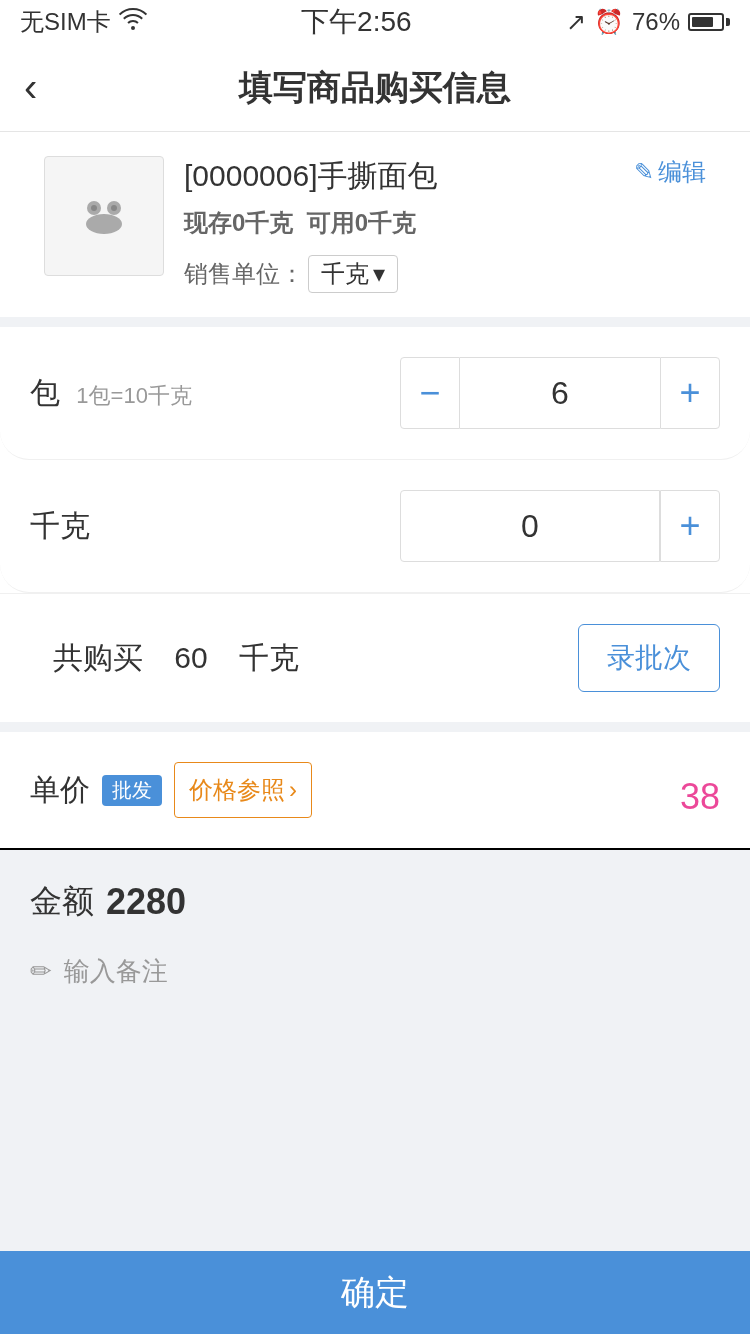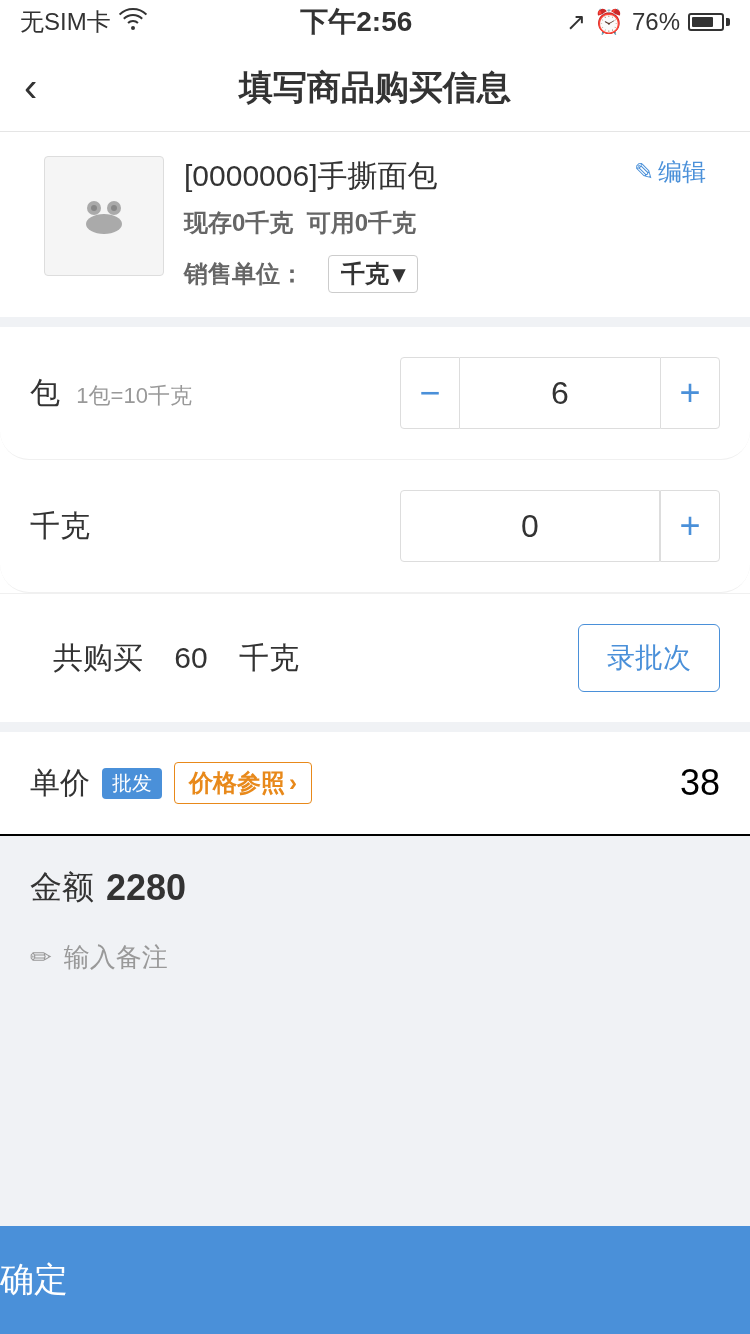--- a/index.html
+++ b/index.html
@@ -19,21 +19,21 @@
       height: 44px;
       background: #fff;
       display: flex;
       align-items: center;
       justify-content: space-between;
       padding: 16px 20px;
       font-size: 24px;
       color: #333;
     }
     .status-left { display: flex; align-items: center; gap: 8px; }
-    .status-center { font-size: 28px; font-weight: 700; }
+    .status-center { font-size: 28px; font-weight: 400; }
     .status-right { display: flex; align-items: center; gap: 8px; font-size: 24px; }
 
     
     .nav-bar {
       width: 750px;
       height: 88px;
       background: #fff;
       display: flex;
       align-items: center;
       justify-content: center;
@@ -86,22 +86,21 @@
       font-size: 24px;
       color: #666;
       margin-bottom: 16px;
       font-weight: bold;
     }
     .product-unit {
       font-size: 24px;
       color: #666;
       display: flex;
       align-items: center;
-      gap: 24px;
-      font-weight: bold;
+      gap: 4px;
     }
     .unit-select {
       border: 1px solid #ccc;
       border-radius: 4px;
       padding: 2px 12px;
       font-size: 24px;
       color: #333;
       background: #fff;
       display: inline-flex;
       align-items: center;
@@ -233,32 +232,31 @@
       background: #4a90d9;
       color: #fff;
       font-size: 20px;
       padding: 2px 10px;
       border-radius: 4px;
     }
     .price-ref-btn {
       border: 1px solid #e8891a;
       color: #e8891a;
       background: #fff;
-      padding: 4px 14px;
+      padding: 11px 14px;
       border-radius: 4px;
       font-size: 24px;
       display: flex;
       align-items: center;
       gap: 4px;
       cursor: pointer;
-      font-weight: bold;
     }
     .price-value {
       font-size: 36px;
-      color: #000000;
+      color: #ec4899;
       font-weight: 500;
     }
 
     
     .amount-section {
       background: #f0f2f5;
       padding: 30px 30px 10px;
     }
     .amount-row {
       display: flex;
@@ -295,24 +293,25 @@
       background: #f0f2f5;
       height: 340px;
     }
 
     
     .confirm-bar {
       position: fixed;
       bottom: 0;
       left: 0;
       width: 750px;
-      height: 108px;
+      height: 83px;
       background: #4a90d9;
       display: flex;
       align-items: center;
+      justify-content: center;
       cursor: pointer;
     }
     .confirm-text {
       font-size: 34px;
       color: #fff;
       font-weight: 500;
     }
 
     
     .battery {

